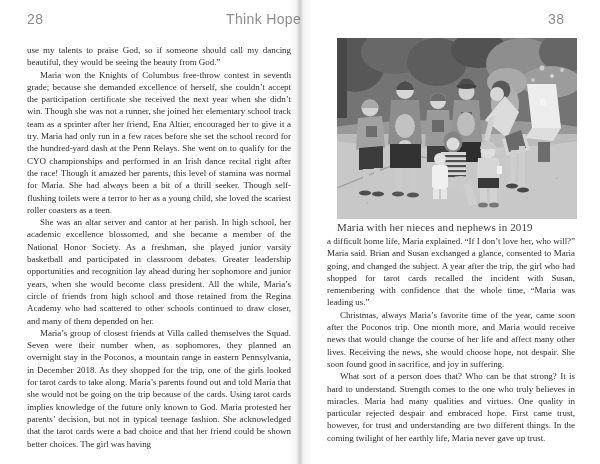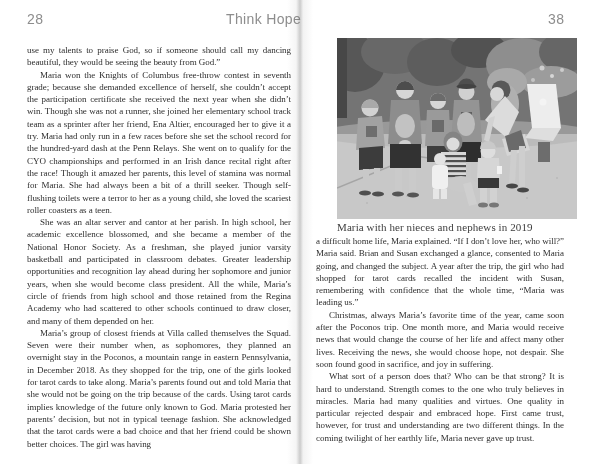--- a/index.html
+++ b/index.html
@@ -24,21 +24,21 @@
   }
   #pn-left{left:27px;}
   #rt-left{left:226px;}
   #rt-right{left:340px;}
   #pn-right{left:548px;}
   .body-text{
     position:absolute;color:#2e2e2e;text-align:justify;
     font-size:9px;line-height:12.3px;letter-spacing:-0.05px;
   }
   .body-left{left:27px;top:44px;width:264px;}
-  .body-right{left:316px;top:235px;width:248px;}
+  .body-right{left:327px;top:235px;width:248px;}
   .para{margin:0;}
   .para.indent{text-indent:13px;}
   .photo{
     position:absolute;left:337px;top:38px;width:240px;height:181px;
     background:#bdbdbd;overflow:hidden;
   }
   .photo svg{display:block;width:240px;height:181px;}
   .caption{
     position:absolute;left:337px;top:221px;width:240px;
     font-size:11px;color:#3d3d3d;letter-spacing:.1px;

